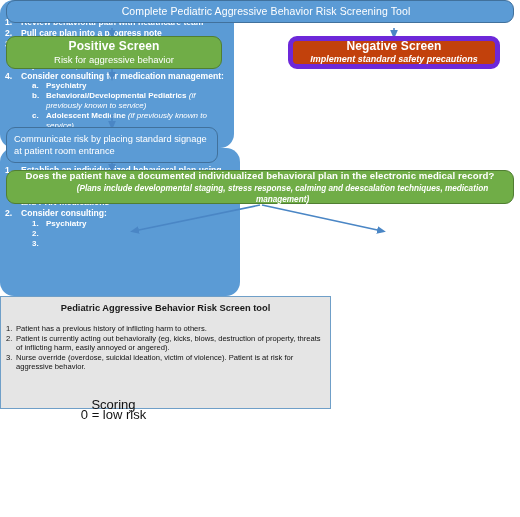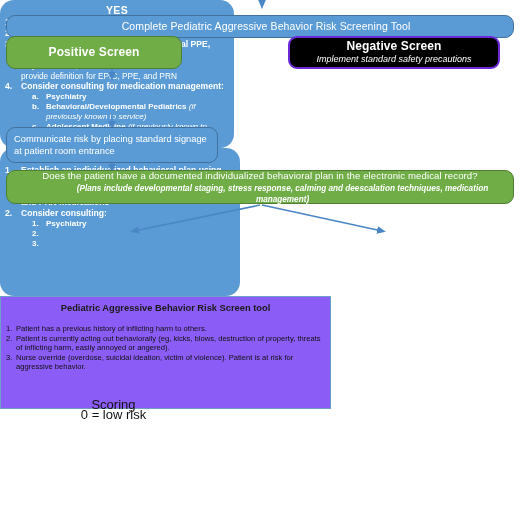--- a/index.html
+++ b/index.html
@@ -20,48 +20,48 @@
     border-radius:9px;
     color:#ffffff;
     text-align:center;
     display:flex;
     flex-direction:column;
     justify-content:center;
     align-items:center;
   }
   .blue{ background:#5b9bd5; border:1px solid #41719c; }
   .green{ background:#70ad47; border:1px solid #507e32; }
-  .orange{ background:#000000; border:2px solid #6d28d9; }
+  .orange{ background:#c2410c; border:5px solid #6d28d9; }
 
   .ttl{font-size:11px;font-weight:bold;line-height:13px;letter-spacing:.1px;}
-  .sub{font-size:9px;font-style:italic;font-weight:normal;line-height:11px;margin-top:1px;}
-
-  
-  #hdr{left:6px;top:15px;width:508px;height:23px;padding-left:12px;}
+  .sub{font-size:9px;font-style:italic;font-weight:bold;line-height:11px;margin-top:1px;}
+
+  
+  #hdr{left:6px;top:0;width:508px;height:23px;padding-left:12px;}
   #hdr .ttl{font-size:10.5px;font-weight:normal;}
 
   
-  #pos{left:6px;top:36px;width:176px;height:33px;}
+  #pos{left:6px;top:36px;width:216px;height:33px;}
   #pos .ttl{font-size:12px;}
   #pos .sub{font-style:normal;font-weight:normal;font-size:9.5px;}
 
   #neg{left:288px;top:36px;width:212px;height:33px;}
   #neg .ttl{font-size:12px;}
 
   
   #p1{left:6px;top:78px;width:212px;height:36px;align-items:flex-start;}
   #p2{left:6px;top:127px;width:212px;height:36px;align-items:center;}
   .chaintxt{
     font-size:9.3px;line-height:12px;text-align:left;
     padding:0 7px;font-weight:normal;
   }
 
   
   #dec{left:6px;top:170px;width:508px;height:34px;}
-  #dec .ttl{font-size:9.6px;font-weight:normal;}
+  #dec .ttl{font-size:9.6px;font-weight:bold;}
   #dec .sub{font-size:8.2px;font-style:italic;font-weight:bold;padding-left:45px;}
 
   
   #yes{left:12px;top:232px;width:234px;height:148px;
        background:#5b9bd5;border-radius:14px;color:#fff;}
   #no{left:268px;top:232px;width:240px;height:148px;
       background:#5b9bd5;border-radius:14px;color:#fff;}
   .panelhdr{
     text-align:center;font-size:10.5px;font-weight:bold;
     padding-top:4px;letter-spacing:.3px;
@@ -77,21 +77,21 @@
   .subli{display:flex;font-size:8px;line-height:10px;font-weight:bold;}
   .subli .num{flex:0 0 14px;text-align:left;padding-left:32px;box-sizing:content-box;}
   .subli .txt{flex:1;padding-right:6px;}
   .ital{font-style:italic;font-weight:normal;}
   .thin{font-weight:normal;font-size:8.3px;}
   .epic{font-weight:normal;font-size:7.8px;}
 
   
   #tool{
     left:103px;top:400px;width:331px;height:113px;
-    background:#8b5cf6;border:1.3px solid #6f9fc8;box-sizing:border-box;
+    background:#e5e5e5;border:1.3px solid #6f9fc8;box-sizing:border-box;
   }
   #tool .tl{
     text-align:center;font-size:9.3px;font-weight:bold;color:#1a1a1a;
     margin-top:6px;
   }
   .toolnum{display:flex;font-size:7.6px;line-height:9.6px;color:#111;}
   .toolnum .n{flex:0 0 10px;text-align:left;padding-left:5px;}
   .toolnum .t{flex:1;padding-right:6px;}
   #tool .scoringwrap{margin-top:28px;text-align:center;font-size:13px;line-height:9.6px;color:#111;}
   #tool .scoringwrap div{padding-right:104px;}
@@ -129,20 +129,21 @@
       <line x1="262" y1="205" x2="382" y2="231"></line>
     </g>
   </svg>
 
   <div class="box blue" id="hdr">
     <div class="ttl">Complete Pediatric Aggressive Behavior Risk Screening Tool</div>
   </div>
 
   <div class="box green" id="pos">
     <div class="ttl">Positive Screen</div>
+    <div class="sub">Risk for aggressive behavior</div>
   </div>
 
   <div class="box orange" id="neg">
     <div class="ttl">Negative Screen</div>
     <div class="sub">Implement standard safety precautions</div>
   </div>
 
   <div class="box blue" id="p2">
     <div class="chaintxt">Communicate risk by placing standard signage at patient room entrance</div>
   </div>
@@ -159,24 +160,20 @@
         <span class="num">1.</span>
         <span class="txt">Review behavioral plan with healthcare team</span>
       </div>
       <div class="li">
         <span class="num">2.</span>
         <span class="txt">Pull care plan into a progress note</span>
       </div>
       <div class="li">
         <span class="num">3.</span>
         <span class="txt">Place EPIC order: safety plan, behavioral PPE, environmental changes, supervision requirements, and PRN medications</span>
-      </div>
-      <div class="li">
-        <span class="num"></span>
-        <span class="txt thin">provide definition for EPIC, PPE, and PRN</span>
       </div>
       <div class="li">
         <span class="num">4.</span>
         <span class="txt">Consider consulting for medication management:</span>
       </div>
       <div class="sublst">
         <div class="subli">
           <span class="num">a.</span>
           <span class="txt"><span>Psychiatry</span><span class="ital"></span></span>
         </div>

